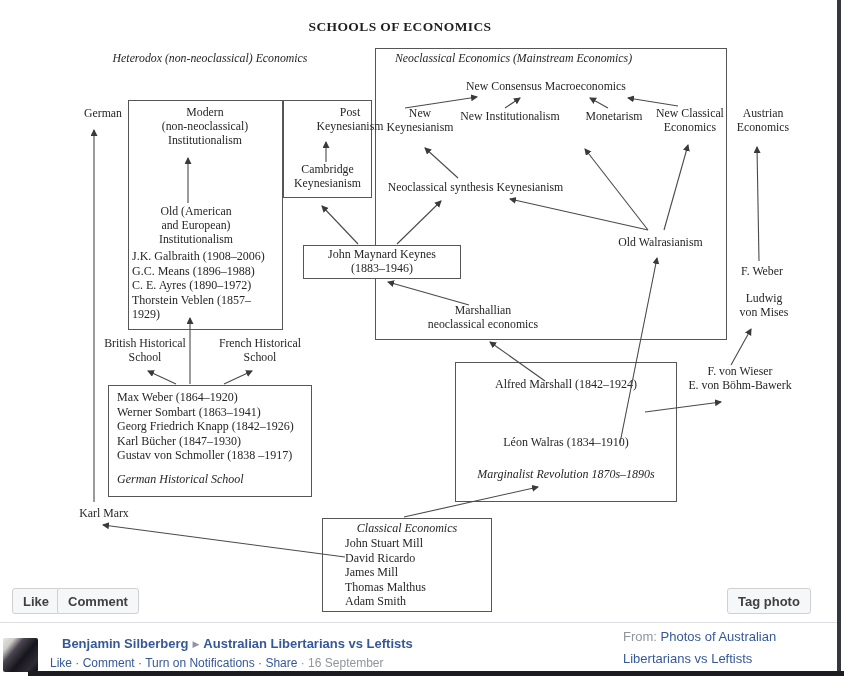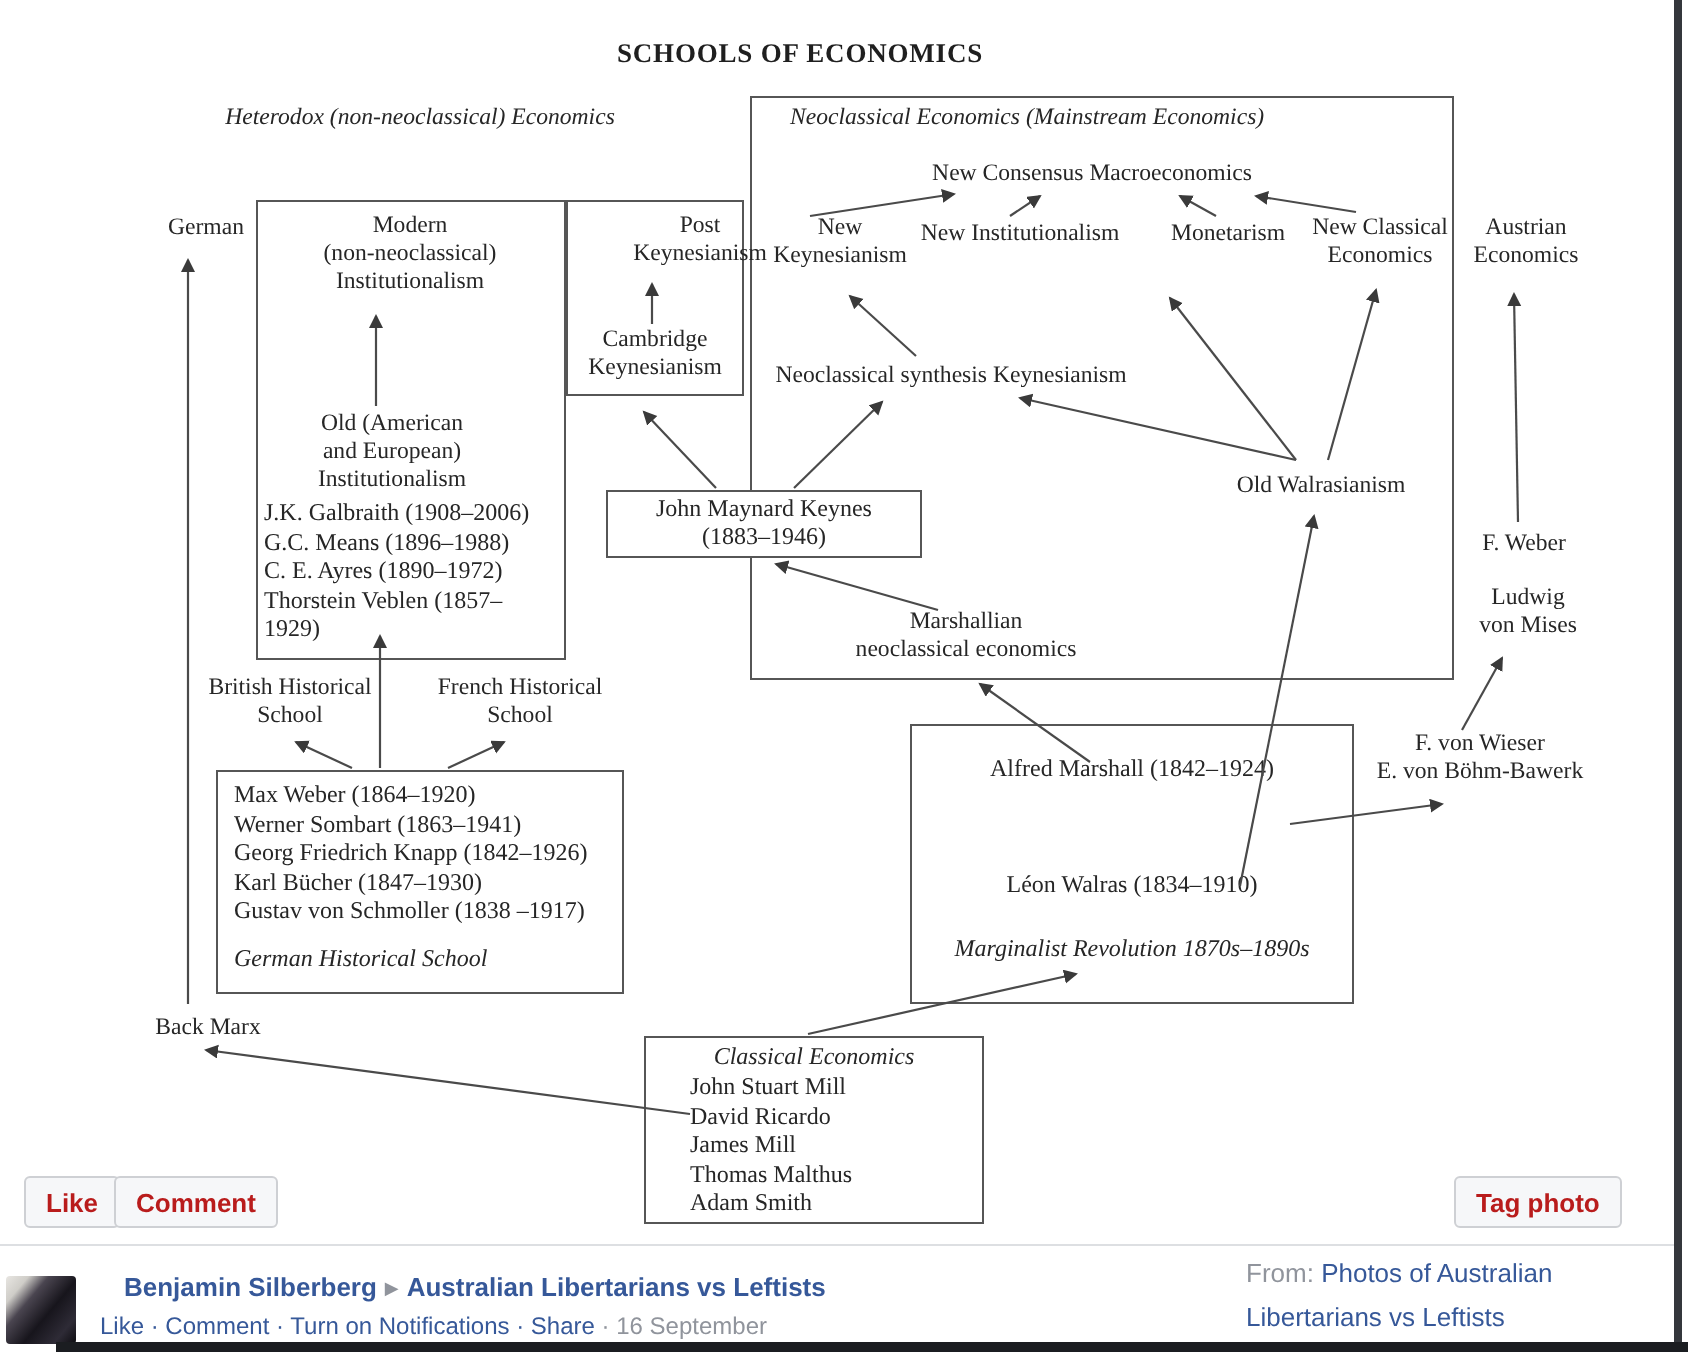--- a/index.html
+++ b/index.html
@@ -2,21 +2,21 @@
 <html><head>
 <meta charset="utf-8">
 <style>
   html,body{margin:0;padding:0;}
   body{width:844px;height:676px;background:#fff;overflow:hidden;position:relative;
        font-family:"Liberation Sans",sans-serif;}
 
   
   .toplink{position:absolute;color:#365899;font-size:13px;}
   .fbtn{position:absolute;height:24px;background:#f6f7f9;border:1px solid #ced0d4;
-        border-radius:3px;color:#b91c1c;font-weight:bold;font-size:13px;
+        border-radius:3px;color:#404040;font-weight:bold;font-size:13px;
         display:flex;align-items:center;padding:0 10px;box-sizing:content-box;cursor:pointer;}
   .sep-line{position:absolute;left:0;top:622px;width:838px;height:1px;background:#dddfe2;}
   .avatar{position:absolute;left:3px;top:638px;width:35px;height:34px;border-radius:2px;
           background:linear-gradient(130deg,#e8e6e2 0%,#cfcdc8 18%,#4a4550 34%,#17151c 58%,#2e2b36 82%,#0d0c10 100%);}
   .name-row{position:absolute;left:50px;top:636px;font-size:13px;white-space:nowrap;padding-left:12px;}
   .name-row a{color:#365899;font-weight:bold;text-decoration:none;}
   .grp-arrow{color:#90949c;font-size:9px;padding:0 4px;vertical-align:1px;}
   .meta-row{position:absolute;left:50px;top:656px;font-size:12px;white-space:nowrap;}
   .meta-row .links{color:#365899;}
   .meta-row .date{color:#90949c;}
@@ -112,21 +112,21 @@
   <div class="dlabel center" style="left:95px;top:337px;width:100px;">British Historical
 School</div>
   <div class="dlabel center" style="left:212px;top:337px;width:96px;">French Historical
 School</div>
   <div class="dlabel names" style="left:117px;top:390px;">Max Weber (1864–1920)
 Werner Sombart (1863–1941)
 Georg Friedrich Knapp (1842–1926)
 Karl Bücher (1847–1930)
 Gustav von Schmoller (1838 –1917)</div>
   <div class="dlabel italic names" style="left:117px;top:472px;">German Historical School</div>
-  <div class="dlabel center" style="left:74px;top:507px;width:60px;">Back Marx</div>
+  <div class="dlabel center" style="left:74px;top:507px;width:60px;">Karl Marx</div>
   <div class="dlabel center" style="left:680px;top:365px;width:120px;">F. von Wieser
 E. von Böhm-Bawerk</div>
   <div class="dlabel center names" style="left:455px;top:377px;width:222px;">Alfred Marshall (1842–1924)</div>
   <div class="dlabel center names" style="left:455px;top:435px;width:222px;">Léon Walras (1834–1910)</div>
   <div class="dlabel center italic names" style="left:455px;top:467px;width:222px;">Marginalist Revolution 1870s–1890s</div>
   <div class="dlabel center italic names" style="left:322px;top:521px;width:170px;">Classical Economics</div>
   <div class="dlabel names" style="left:345px;top:536px;">John Stuart Mill
 David Ricardo
 James Mill
 Thomas Malthus

